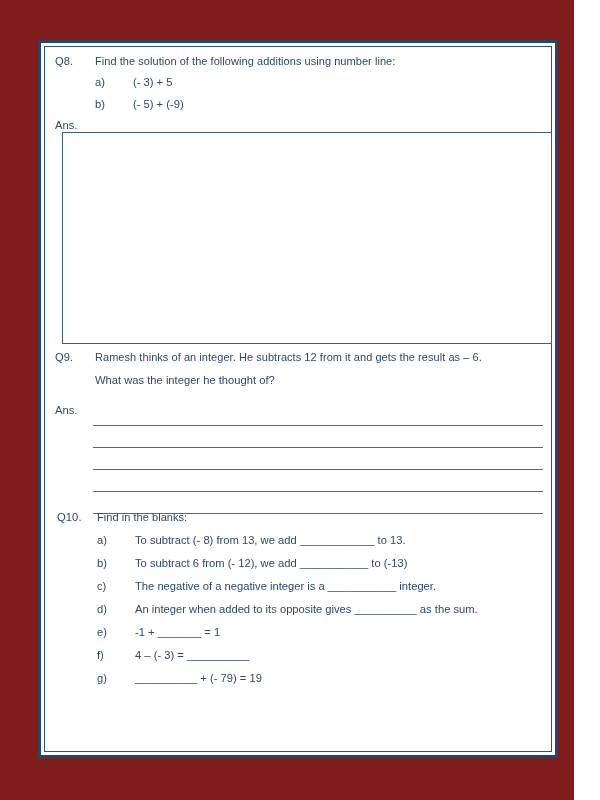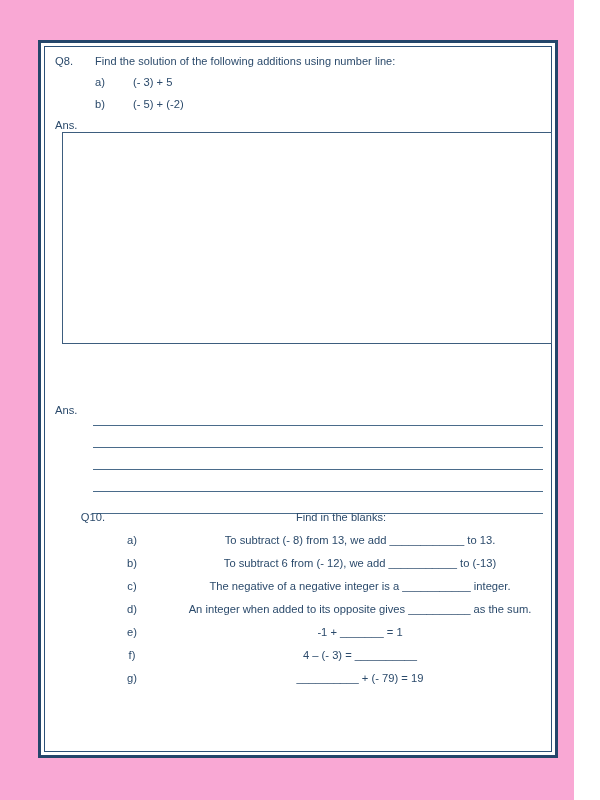--- a/index.html
+++ b/index.html
@@ -14,21 +14,21 @@
     font-family: "Liberation Sans", sans-serif;
     color: #2b4a6b;
     -webkit-font-smoothing: antialiased;
   }
 
   
   #page-sheet {
     position: absolute;
     left: 0; top: 0;
     width: 574px; height: 800px;
-    background: #f9a8d4;
+    background: #7f1d1d;
   }
   #page-frame-outer {
     position: absolute;
     left: 38px;
     top: 40px;
     width: 520px;
     height: 718px;
     border: 3px solid #24466b;
     box-sizing: border-box;
     background: #ffffff;
@@ -128,21 +128,21 @@
     left: 48px;
     top: 357px;
     width: 450px;
   }
   .ansline {
     height: 21px;
     border-bottom: 1px solid #4a6b8a;
   }
 
   
-  #q10 { position: absolute; left: 28px; top: 465px; width: 496px; text-align: center; }
+  #q10 { position: absolute; left: 12px; top: 465px; width: 496px; }
   #q10 .subrow { margin-top: 11px; }
   #q10 .subletter { width: 38px; }
 
   .blank { white-space: pre; }
 </style>
 </head>
 <body>
 
 <div id="page-sheet">
 
@@ -157,28 +157,37 @@
             <span class="qtext">Find the solution of the following additions using number line:</span>
           </div>
 
           <div id="q8-a" class="subrow">
             <span class="subletter">a)</span>
             <span class="subtext">(- 3) + 5</span>
           </div>
 
           <div id="q8-b" class="subrow">
             <span class="subletter">b)</span>
-            <span class="subtext">(- 5) + (-2)</span>
+            <span class="subtext">(- 5) + (-9)</span>
           </div>
         </div>
 
         <div id="q8-ans-label">Ans.</div>
 
         <div id="q8-answer-box"></div>
 
+        <div id="q9" class="qblock">
+
+          <div class="qrow">
+            <span class="qlabel">Q9.</span>
+            <span class="qtext">Ramesh thinks of an integer. He subtracts 12 from it and gets the result as – 6.</span>
+          </div>
+
+          <div id="q9-line2" class="qtext-cont">What was the integer he thought of?</div>
+        </div>
 
         <div id="q9-ans-label">Ans.</div>
 
         <div id="q9-lines">
           <div class="ansline"></div>
           <div class="ansline"></div>
           <div class="ansline"></div>
           <div class="ansline"></div>
           <div class="ansline"></div>
         </div>

